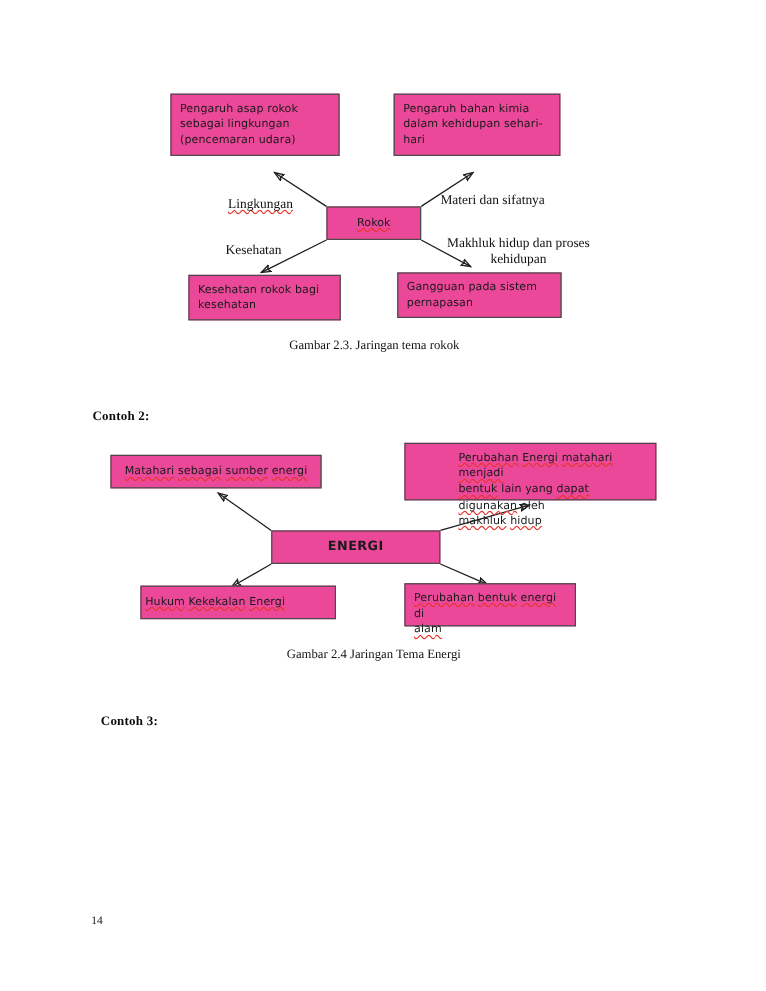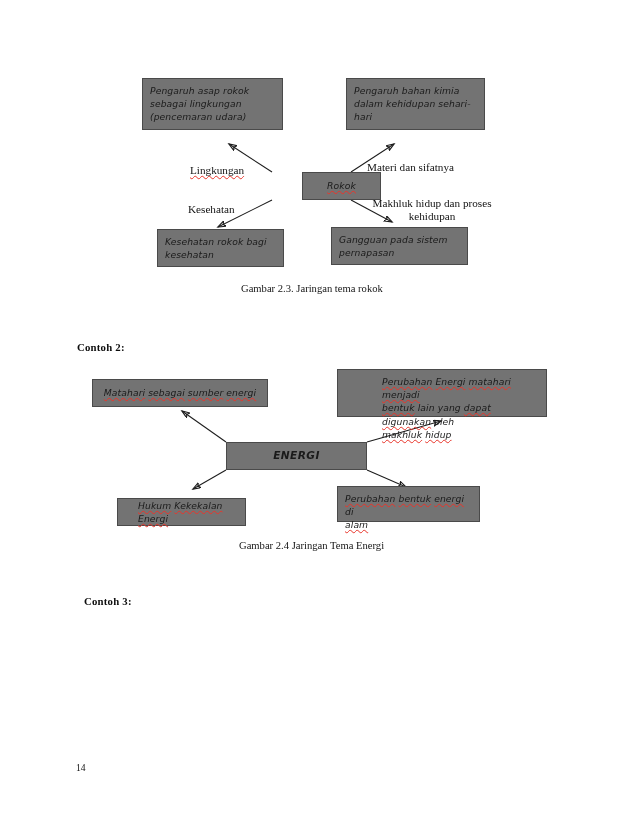--- a/index.html
+++ b/index.html
@@ -11,29 +11,28 @@
     position:relative;
     overflow:hidden;
     -webkit-font-smoothing:antialiased;
   }
   .page{position:absolute;inset:0;}
 
   
   .box{
     position:absolute;
     border:1px solid #4a4a4a;
-    background:#737373;
+    background:#ec4899;
     box-sizing:border-box;
     font-family:"DejaVu Sans", sans-serif;
     font-size:9.2px;
     line-height:13.2px;
     color:#1a1a1a;
     padding:5px 7px;
     letter-spacing:.1px;
-    font-style:italic;
   }
   .box.center{
     display:flex;align-items:center;justify-content:center;
     padding:0;
   }
 
   
   .sq{
     text-decoration: underline;
     text-decoration-color:#e8342a;
@@ -104,27 +103,27 @@
 
       <line x1="351" y1="200" x2="392" y2="222" marker-end="url(#ah)"></line>
     </svg>
 
     <div class="box" style="left:142px;top:78px;width:141px;height:52px;">
       <div>Pengaruh asap rokok</div>
       <div>sebagai  lingkungan</div>
       <div>(pencemaran  udara)</div>
     </div>
 
-    <div class="box" style="left:328px;top:78px;width:139px;height:52px;margin-left:18px;">
+    <div class="box" style="left:328px;top:78px;width:139px;height:52px;">
       <div>Pengaruh bahan  kimia</div>
       <div>dalam kehidupan  sehari-</div>
       <div>hari</div>
     </div>
 
-    <div class="box center" style="left:272px;top:172px;width:79px;height:28px;margin-left:30px;">
+    <div class="box center" style="left:272px;top:172px;width:79px;height:28px;">
       <span class="sq">Rokok</span>
     </div>
 
     <div class="box" style="left:157px;top:229px;width:127px;height:38px;">
       <div>Kesehatan rokok bagi</div>
       <div>kesehatan</div>
     </div>
 
     <div class="box" style="left:331px;top:227px;width:137px;height:38px;">
       <div>Gangguan pada  sistem</div>
@@ -165,21 +164,21 @@
     </div>
 
     <div class="box" style="left:337px;top:369px;width:210px;height:48px;padding-left:44px;">
       <span><span class="sq">Perubahan</span><span> </span><span class="sq">Energi</span><span> </span><span class="sq">matahari</span><span> </span><span class="sq">menjadi</span><br><span class="sq">bentuk</span><span> lain yang </span><span class="sq">dapat</span><span> </span><span class="sq">digunakan</span><span> oleh</span><br><span class="sq">makhluk</span><span> </span><span class="sq">hidup</span></span>
     </div>
 
     <div class="box center" style="left:226px;top:442px;width:141px;height:28px;">
       <span style="font-weight:bold;font-size:10.6px;letter-spacing:.4px;">ENERGI</span>
     </div>
 
-    <div class="box center" style="left:117px;top:488px;width:129px;height:28px;justify-content:flex-start;padding-left:20px;margin-top:10px;">
+    <div class="box center" style="left:117px;top:488px;width:163px;height:28px;justify-content:flex-start;padding-left:3px;">
       <span><span class="sq">Hukum</span><span> </span><span class="sq">Kekekalan</span><span> </span><span class="sq">Energi</span></span>
     </div>
 
     <div class="box" style="left:337px;top:486px;width:143px;height:36px;">
       <span><span class="sq">Perubahan</span><span> </span><span class="sq">bentuk</span><span> </span><span class="sq">energi</span><span> di</span><br><span class="sq">alam</span></span>
     </div>
 
     <div class="caption" style="left:239px;top:540px;">Gambar 2.4 Jaringan Tema Energi</div>
   </div>
 

